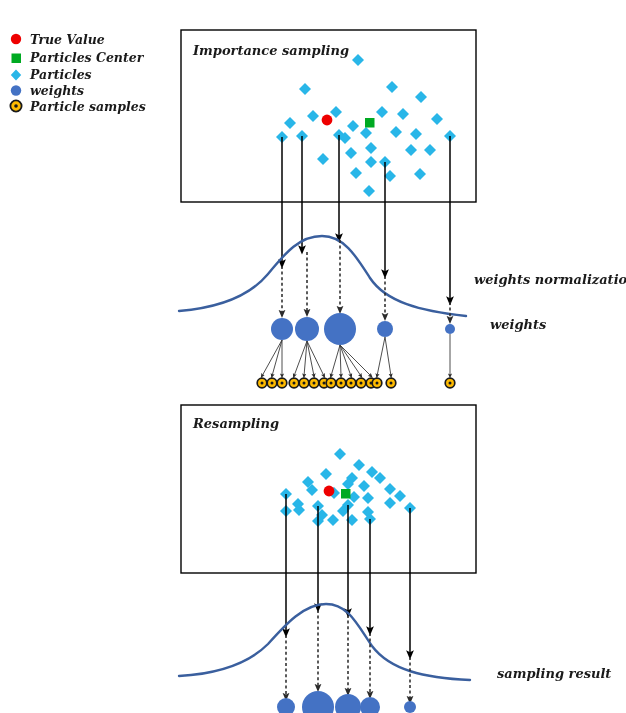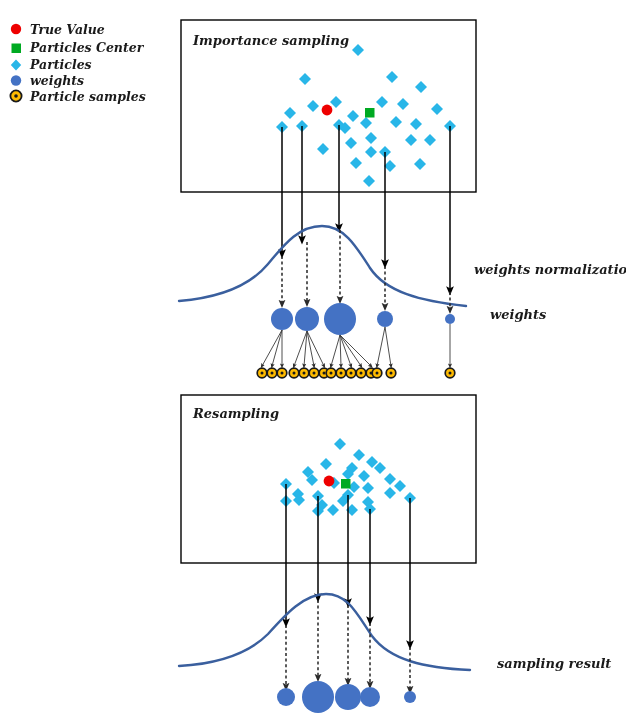--- a/index.html
+++ b/index.html
@@ -9,21 +9,21 @@
   }
   body {
     width: 626px;
     height: 713px;
     position: relative;
     font-family: "DejaVu Serif", serif;
     overflow: hidden;
   }
   #root {
     position: absolute;
-    left: 0; top: 6px;
+    left: 0; top: 16px;
     width: 626px;
     height: 554px;
   }
   svg#scene {
     position: absolute;
     left: 0; top: 0;
     width: 626px;
     height: 713px;
     display: block;
   }

